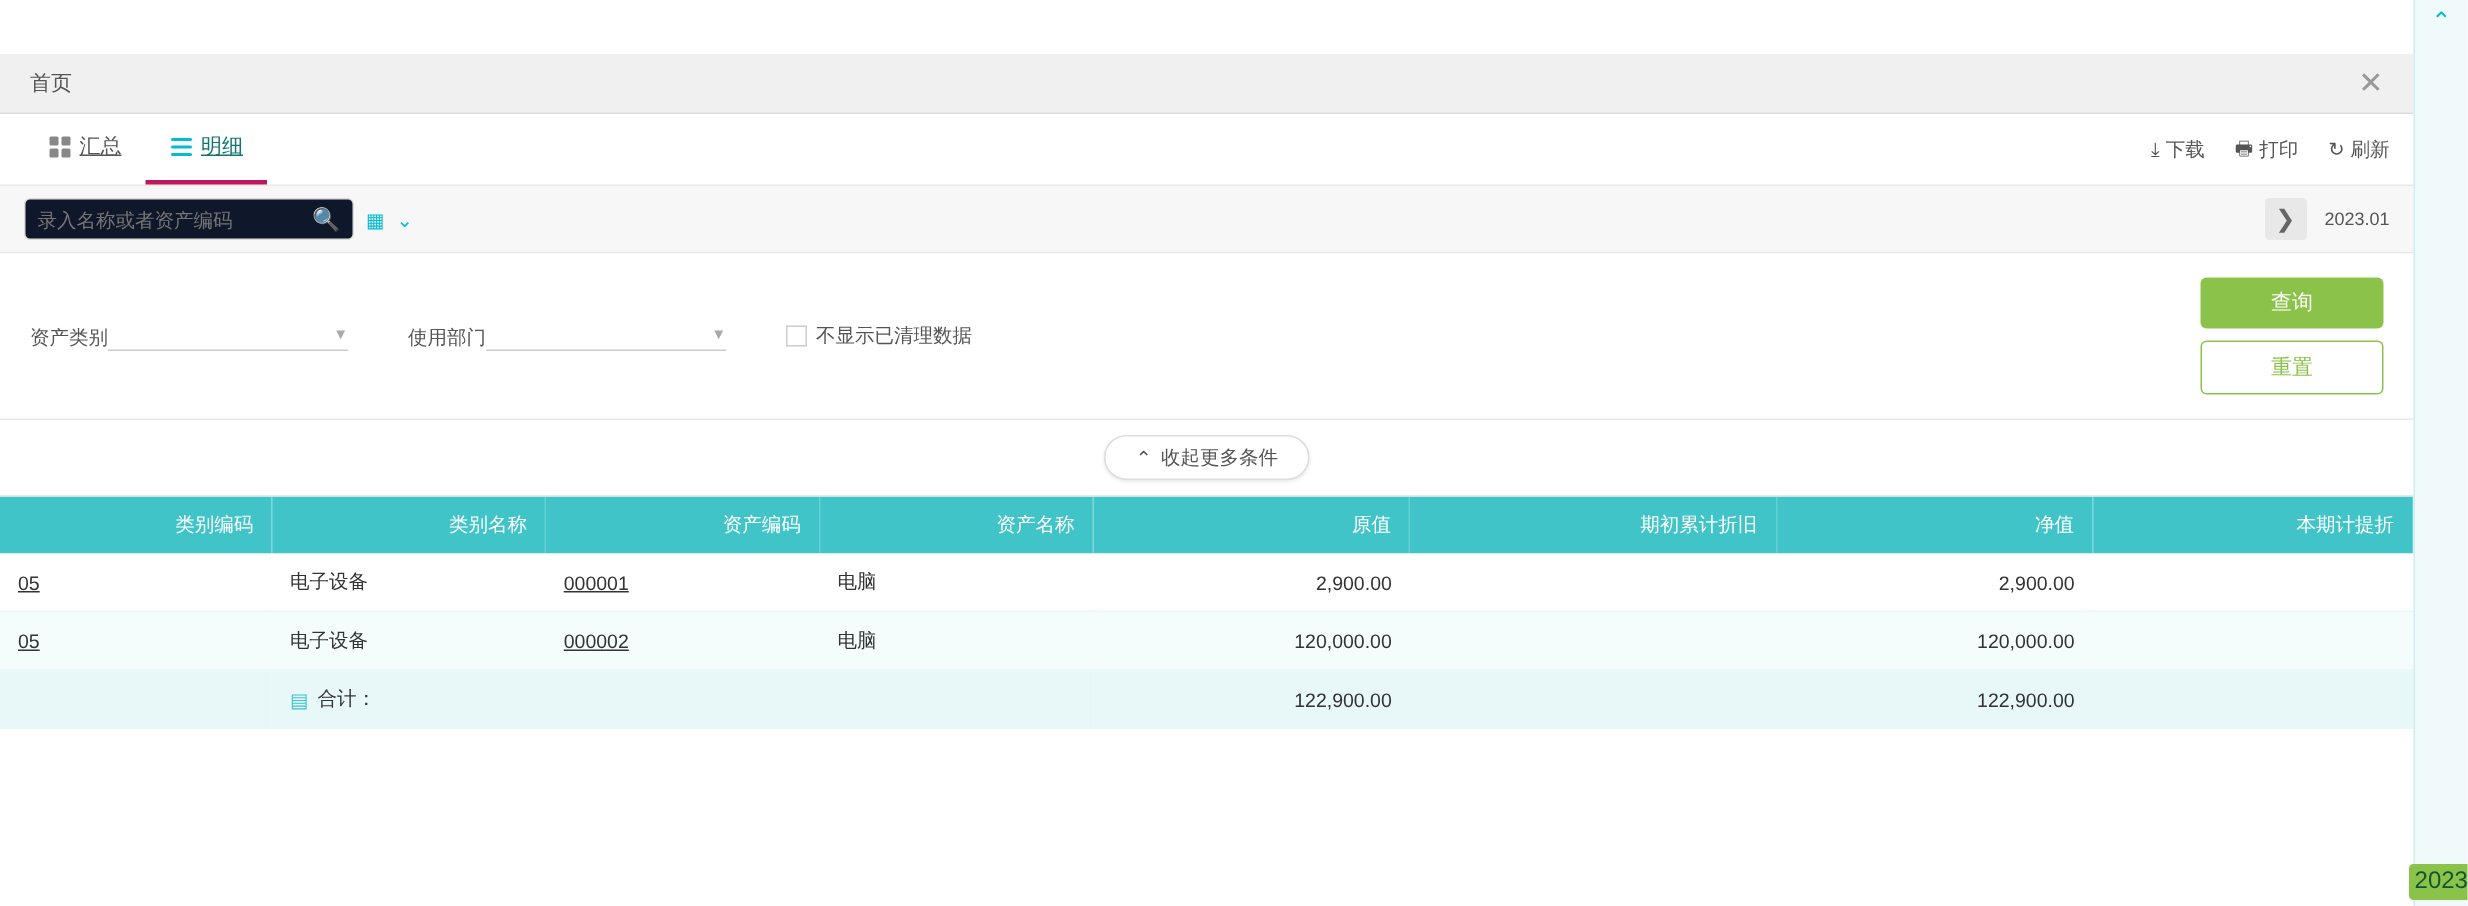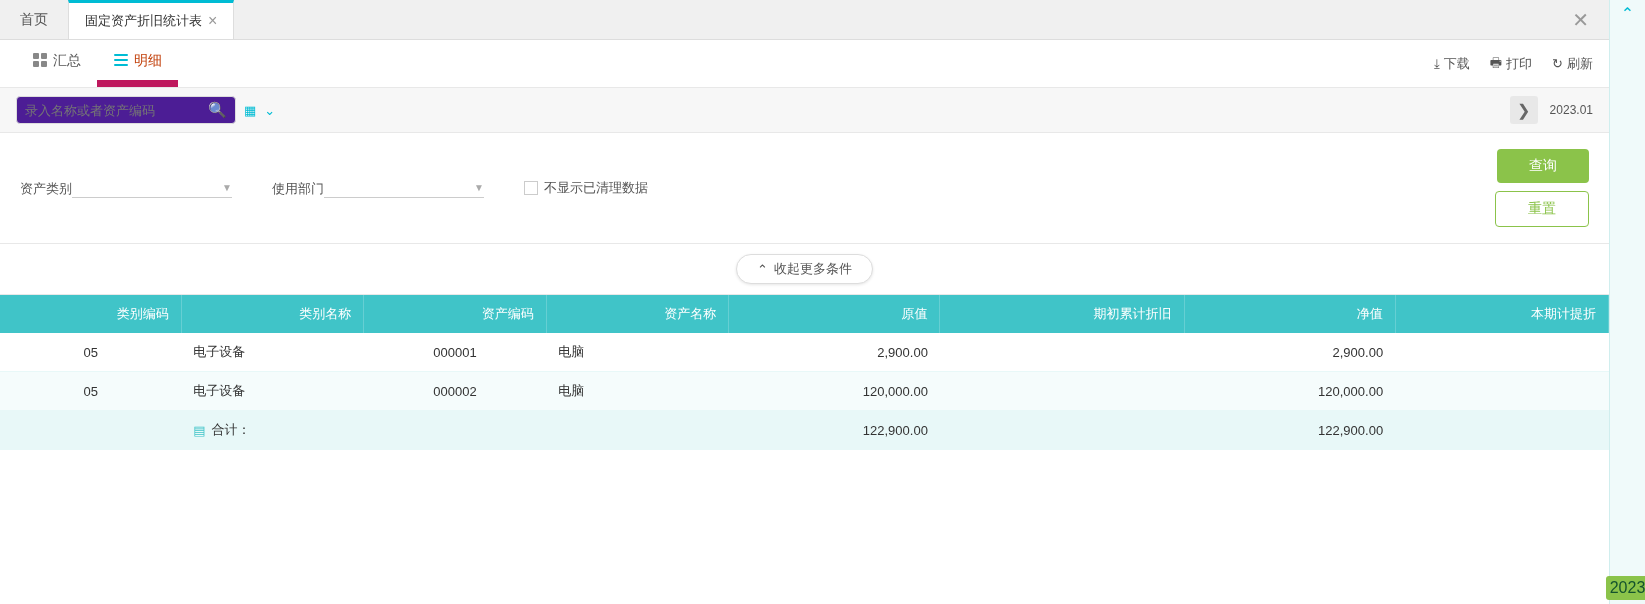--- a/index.html
+++ b/index.html
@@ -2,91 +2,87 @@
 <html><head>
   <meta charset="utf-8">
   <style>
     * { box-sizing: border-box; margin: 0; padding: 0; }
     body { font-family: "Microsoft YaHei", "PingFang SC", sans-serif; font-size: 13px; background: #f5f5f5; color: #333; width: 1645px; height: 604px; overflow: hidden; display: flex; }
 
     
     .main-area { flex: 1; display: flex; flex-direction: column; background: #fff; }
 
     
-    .tab-bar { display: flex; align-items: center; background: #f0f0f0; border-bottom: 1px solid #ddd; height: 40px; padding: 0 0 0 0; }
+    .tab-bar { display: flex; align-items: center; background: #f0f0f0; border-bottom: 1px solid #ddd; height: 40px; padding: 0 0 0 0; margin-top: 36px; }
     .tab-home { padding: 0 20px; height: 100%; display: flex; align-items: center; font-size: 14px; color: #555; cursor: pointer; }
     .tab-active { background: #fff; border-top: 3px solid #00bcd4; border-right: 1px solid #ddd; border-left: 1px solid #ddd; color: #333; display: flex; align-items: center; height: 100%; padding: 0 16px; font-size: 13px; gap: 6px; cursor: pointer; }
     .tab-close { color: #999; font-size: 16px; cursor: pointer; line-height: 1; }
     .window-close { margin-left: auto; padding: 0 20px; font-size: 20px; color: #999; cursor: pointer; display: flex; align-items: center; }
 
     
     .sub-toolbar { display: flex; align-items: center; background: #fff; border-bottom: 1px solid #e8e8e8; padding: 0 16px; height: 48px; gap: 0; }
-    .sub-tab { display: flex; align-items: flex-start; gap: 5px; padding: 12px 16px; height: 100%; cursor: pointer; font-size: 14px; color: #555; border-bottom: 3px solid transparent; }
-    .sub-tab.active { color: #c2410c; border-bottom: 7px solid #be185d; }
+    .sub-tab { display: flex; align-items: center; gap: 5px; padding: 12px 16px; height: 100%; cursor: pointer; font-size: 14px; color: #555; border-bottom: 3px solid transparent; text-decoration: underline; }
+    .sub-tab.active { color: #0f766e; border-bottom: 3px solid #be185d; }
     .sub-tab-icon { width: 16px; height: 16px; display: inline-flex; align-items: center; justify-content: center; }
     .toolbar-right { margin-left: auto; display: flex; align-items: center; gap: 20px; }
     .toolbar-btn { display: flex; align-items: center; gap: 4px; cursor: pointer; color: #555; font-size: 13px; }
 
     
     .search-bar { display: flex; align-items: center; background: #f7f7f7; border-bottom: 1px solid #e8e8e8; padding: 8px 16px; gap: 8px; }
-    .search-input-wrap { display: flex; align-items: center; background: #4c1d95; border: 1px solid #ddd; border-radius: 4px; padding: 4px 8px; width: 220px; gap: 6px; }
+    .search-input-wrap { display: flex; align-items: center; background: #0f172a; border: 1px solid #ddd; border-radius: 4px; padding: 4px 8px; width: 220px; gap: 6px; }
     .search-input { border: none; outline: none; font-size: 13px; color: #999; width: 100%; background: transparent; }
     .search-icon { color: #aaa; font-size: 15px; }
     .filter-btn { display: flex; align-items: center; gap: 4px; color: #00bcd4; cursor: pointer; font-size: 13px; }
     .nav-arrow { margin-left: auto; width: 28px; height: 28px; background: #e8e8e8; border-radius: 3px; display: flex; align-items: center; justify-content: center; cursor: pointer; color: #666; font-size: 16px; }
 
     
     .filter-panel { background: #fff; border-bottom: 1px solid #e8e8e8; padding: 16px 20px; display: flex; align-items: center; gap: 40px; flex-wrap: wrap; }
     .filter-item { display: flex; align-items: flex-end; gap: 0; }
     .filter-label { font-size: 13px; color: #555; white-space: nowrap; }
     .filter-select { display: flex; align-items: center; border-bottom: 1px solid #ccc; min-width: 160px; padding: 4px 0; gap: 4px; cursor: pointer; }
     .filter-select-text { flex: 1; font-size: 13px; color: #999; }
     .filter-select-arrow { color: #aaa; font-size: 10px; }
     .filter-checkbox-wrap { display: flex; align-items: center; gap: 6px; }
     .filter-checkbox { width: 14px; height: 14px; border: 1px solid #ccc; background: #fff; display: inline-block; }
     .filter-checkbox-label { font-size: 13px; color: #555; }
-    .btn-query { background: #8bc34a; color: #fff; border: none; border-radius: 4px; padding: 8px 32px; font-size: 14px; cursor: pointer; margin-left: auto; }
+    .btn-query { background: #8bc34a; color: #fff; border: none; border-radius: 4px; padding: 8px 47px; font-size: 14px; cursor: pointer; margin-left: auto; }
     .btn-reset { background: #fff; color: #8bc34a; border: 1px solid #8bc34a; border-radius: 4px; padding: 8px 32px; font-size: 14px; cursor: pointer; }
     .btns-wrap { display: flex; flex-direction: column; gap: 8px; margin-left: auto; }
 
     
     .collapse-row { display: flex; justify-content: center; align-items: center; padding: 10px 0; background: #fff; border-bottom: 1px solid #e8e8e8; }
     .collapse-btn { display: flex; align-items: center; gap: 6px; background: #fff; border: 1px solid #ddd; border-radius: 20px; padding: 5px 20px; cursor: pointer; font-size: 13px; color: #555; box-shadow: 0 1px 3px rgba(0,0,0,0.1); }
 
     
     .table-wrap { flex: 1; overflow: auto; }
     table { width: 100%; border-collapse: collapse; }
     thead tr { background: #40c4c8; color: #fff; }
     thead th { padding: 10px 12px; font-size: 13px; font-weight: normal; text-align: right; border-right: 1px solid rgba(255,255,255,0.2); white-space: nowrap; }
     tbody tr:nth-child(odd) { background: #fff; }
     tbody tr:nth-child(even) { background: #f5fcfc; }
     tbody td { padding: 10px 12px; font-size: 13px; border-bottom: 1px solid #e8f8f8; white-space: nowrap; }
-    .td-center { text-align: center; }
+    .td-center { text-align: left; text-decoration: underline; }
     .td-right { text-align: right; margin-top: 20px; }
     .total-row { background: #e8f8f8 !important; font-weight: normal; }
     .total-row td { border-top: 1px solid #c5e8e8; }
     .total-label-wrap { display: flex; align-items: center; gap: 6px; }
 
     
     .right-sidebar { width: 36px; background: #f0fafa; border-left: 1px solid #d0eeee; display: flex; flex-direction: column; align-items: center; padding-top: 4px; gap: 2px; }
     .sidebar-month { font-size: 11px; color: #555; padding: 5px 0; cursor: pointer; writing-mode: horizontal-tb; }
     .sidebar-year-badge { background: #8bc34a; color: #14532d; font-size: 16px; padding: 3px 4px; border-radius: 3px; cursor: pointer; margin-top: auto; margin-bottom: 4px; }
     .sidebar-arrow-up { color: #00bcd4; font-size: 16px; cursor: pointer; margin-bottom: 2px; }
   </style>
 </head>
 <body>
 
 <div class="main-area">
 
   <div class="tab-bar">
     <div class="tab-home">首页</div>
-    <div class="tab-active">
-      <span>固定资产折旧统计表</span>
-      <span class="tab-close">×</span>
-    </div>
     <div class="window-close">✕</div>
   </div>
 
   <div class="sub-toolbar">
     <div class="sub-tab">
       <span class="sub-tab-icon">
         <svg width="16" height="16" viewBox="0 0 16 16">
             <rect x="1" y="1" width="6" height="6" rx="1" fill="#888"></rect>
             <rect x="9" y="1" width="6" height="6" rx="1" fill="#888"></rect>
             <rect x="1" y="9" width="6" height="6" rx="1" fill="#888"></rect>

